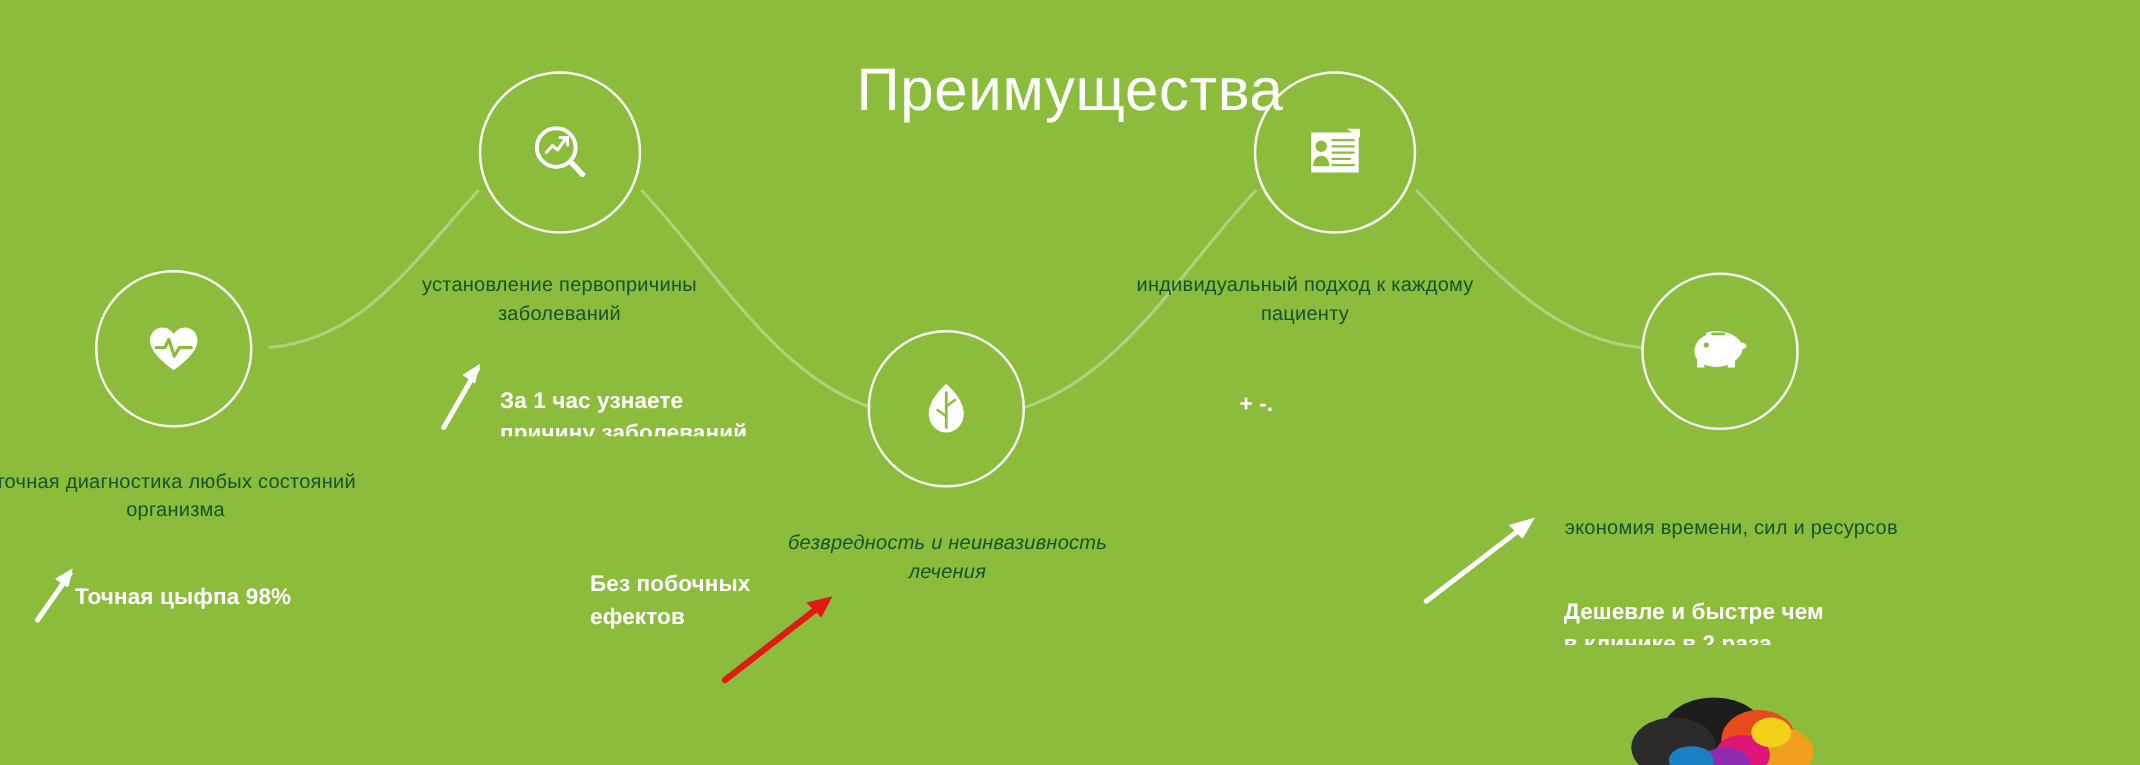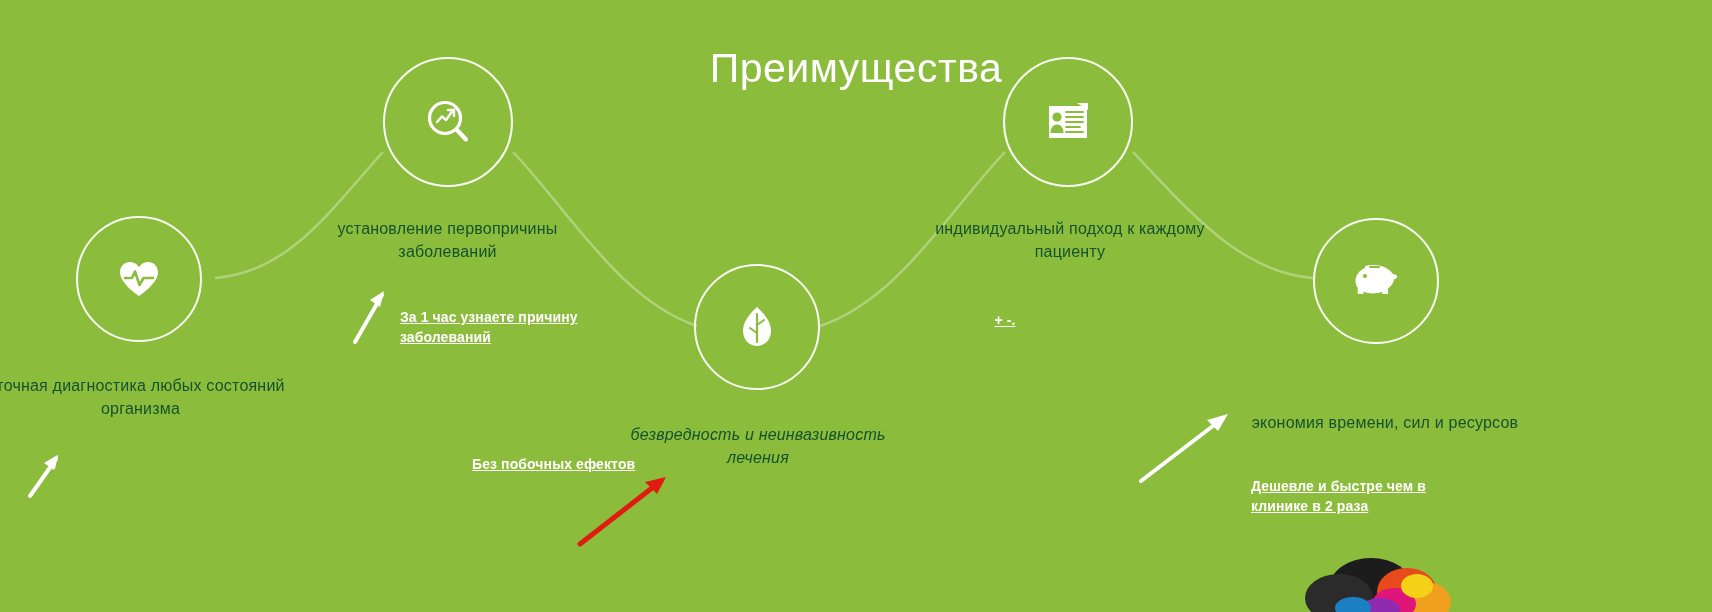--- a/index.html
+++ b/index.html
@@ -12,21 +12,21 @@
   }
   #stage { position:absolute; left:0; top:0; width:1712px; height:612px; overflow:hidden; }
 
   .bg-svg { position:absolute; left:0; top:0; width:1712px; height:612px; }
 
   .title {
     position:absolute;
     left:0; top:45px; width:1712px;
     text-align:center;
     color:#ffffff;
-    font-size:41px;
+    font-size:48px;
     font-weight:300;
     letter-spacing:0.5px;
     white-space:nowrap;
   }
 
   .node {
     position:absolute;
     border:2px solid rgba(255,255,255,0.95);
     border-radius:50%;
     box-sizing:border-box;
@@ -42,25 +42,24 @@
     font-size:16px;
     font-weight:300;
     line-height:1.42;
     text-align:center;
     letter-spacing:0.2px;
   }
 
   .annot {
     position:absolute;
     color:#ffffff;
-    font-size:14px;
+    font-size:18px;
     font-weight:700;
     line-height:1.45;
     letter-spacing:0.1px;
-    text-decoration:underline;
   }
   .annot.ctr { text-align:center; }
 
   .blob { position:absolute; overflow:hidden; }
 </style>
 </head>
 <body>
 
 <div id="stage">
 
@@ -111,21 +110,21 @@
     <span>
       <svg width="48" height="44" viewBox="0 0 48 44">
         <path d="M5 6 L43 6 L43 38 L5 38 Z" fill="#ffffff"></path>
         <path d="M22 12 L39 12 M22 17 L39 17 M22 22 L39 22 M22 27 L36 27 M22 32 L39 32" stroke="#8cbc3c" stroke-width="1.8" stroke-linecap="round"></path>
         <circle cx="13" cy="17" r="4.6" fill="#8cbc3c"></circle>
         <path d="M6.5 33 C6.5 27.5, 9.4 24.5, 13 24.5 C16.6 24.5, 19.5 27.5, 19.5 33 Z" fill="#8cbc3c"></path>
         <path d="M33 3 L44 3 L44 10 Z" fill="#ffffff"></path>
       </svg>
     </span>
   </div>
-  <div class="node-label" style="left:915px; top:218px; width:310px;">индивидуальный подход к каждому пациенту</div>
+  <div class="node-label" style="left:889px; top:218px; width:310px;">индивидуальный подход к каждому пациенту</div>
 
   <div class="node" style="left:1313px; top:218px; width:126px; height:126px;">
     <span>
       <svg width="46" height="38" viewBox="0 0 46 38">
         <path d="M12 6 C6 8.5, 2.5 13.5, 2.5 19 C2.5 21.5, 3.3 23.8, 4.7 25.8 L4.7 32 L10.5 32 L10.5 29.6
                  C13 30.8, 16.3 31.5, 20 31.5 C23.4 31.5, 26.6 30.9, 29.2 29.8 L29.2 32 L35 32 L35 26.5
                  C38.6 24, 41 20.5, 41 16.6 C41 9, 31.6 3, 20 3 C17.2 3, 14.5 3.4, 12 4.1 Z" fill="#ffffff"></path>
         <path d="M36 13 C39 12, 43 11.5, 44 14 C44.8 16, 42 17.5, 39.5 17.5" fill="#ffffff"></path>
         <circle cx="12" cy="14" r="2.1" fill="#8cbc3c"></circle>
         <path d="M17 5 L26 5" stroke="#8cbc3c" stroke-width="2.2" stroke-linecap="round"></path>
@@ -151,20 +150,21 @@
       <path d="M580 544 L661 481" stroke="#e01b10" stroke-width="5" stroke-linecap="round"></path>
       <path d="M666 477 L645 482 L657 494 Z" fill="#e01b10"></path>
     </g>
 
     <g>
       <path d="M1141 481 L1222 419" stroke="#ffffff" stroke-width="4" stroke-linecap="round"></path>
       <path d="M1228 414 L1207 420 L1218 431 Z" fill="#ffffff"></path>
     </g>
   </svg>
 
+  <div class="annot" style="left:60px; top:464px; width:230px;">Точная цыфпа 98%</div>
 
   <div class="annot" style="left:400px; top:307px; width:212px; height:42px; overflow:hidden;">За 1 час узнаете причину заболеваний</div>
 
   <div class="annot" style="left:472px; top:454px; width:190px;">Без побочных ефектов</div>
 
   <div class="annot ctr" style="left:955px; top:310px; width:100px;">+ -.</div>
 
   <div class="annot" style="left:1251px; top:460px; width:220px; height:40px; overflow:hidden;margin-top:16px;">Дешевле и быстре чем в клинике в 2 раза</div>
 
   <div class="blob" style="left:1275px; top:500px; width:260px; height:112px;">

